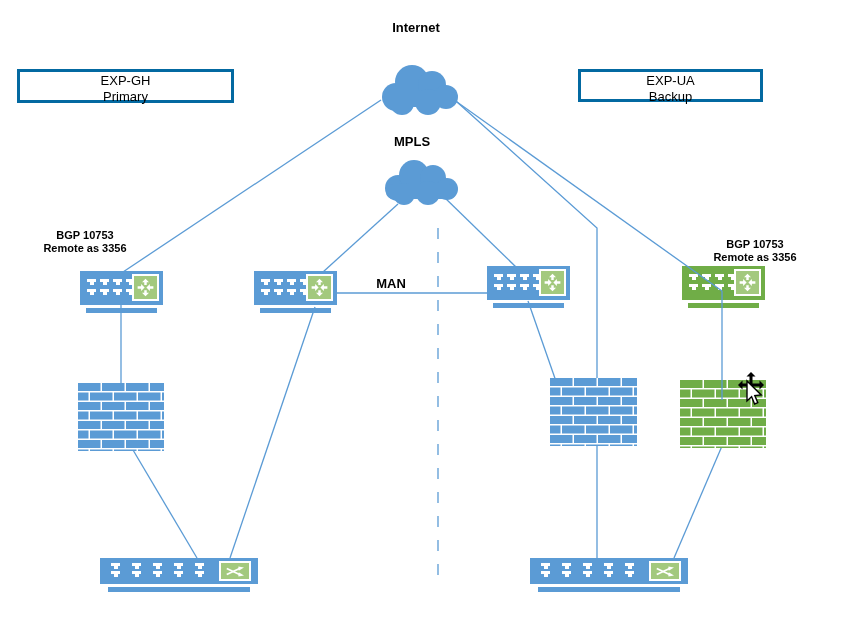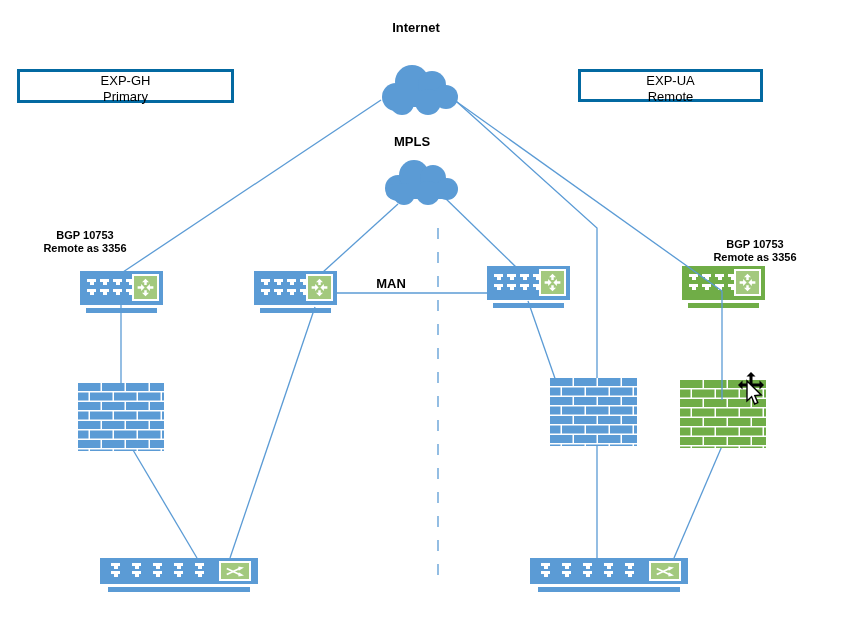--- a/index.html
+++ b/index.html
@@ -103,21 +103,21 @@
   <div class="lbl lbl-big" style="left:366px;top:20px;width:100px">Internet</div>
   <div class="lbl lbl-big" style="left:362px;top:134px;width:100px">MPLS</div>
   <div class="lbl lbl-big" style="left:359px;top:276px;width:64px">MAN</div>
 
   <div class="site-box" style="left:17px;top:69px;width:217px;height:34px">
     <div>EXP-GH</div>
     <div>Primary</div>
   </div>
   <div class="site-box" style="left:578px;top:69px;width:185px;height:33px">
     <div>EXP-UA</div>
-    <div>Remote</div>
+    <div>Backup</div>
   </div>
 
   <div class="lbl bgp" style="left:23px;top:229px;width:124px">
     <div>BGP 10753</div>
     <div>Remote as 3356</div>
   </div>
   <div class="lbl bgp" style="left:693px;top:238px;width:124px">
     <div>BGP 10753</div>
     <div>Remote as 3356</div>
   </div>

